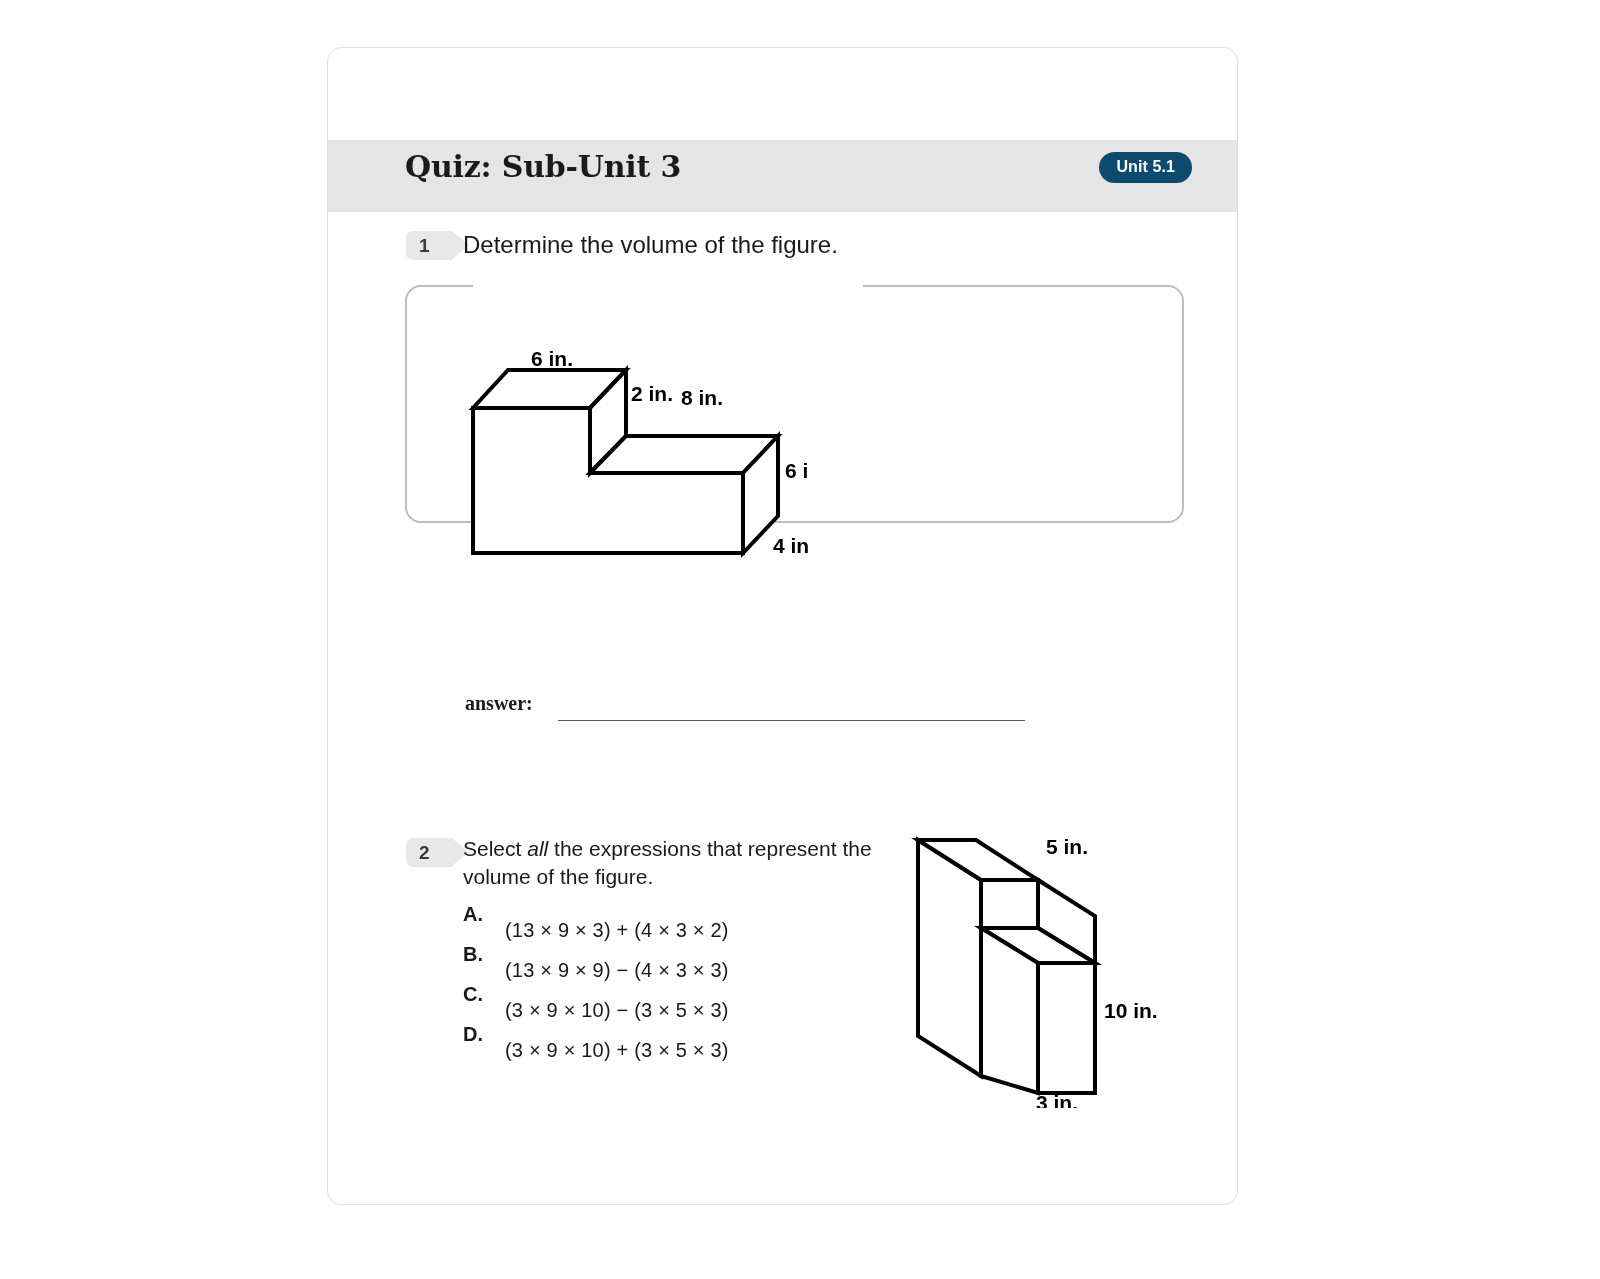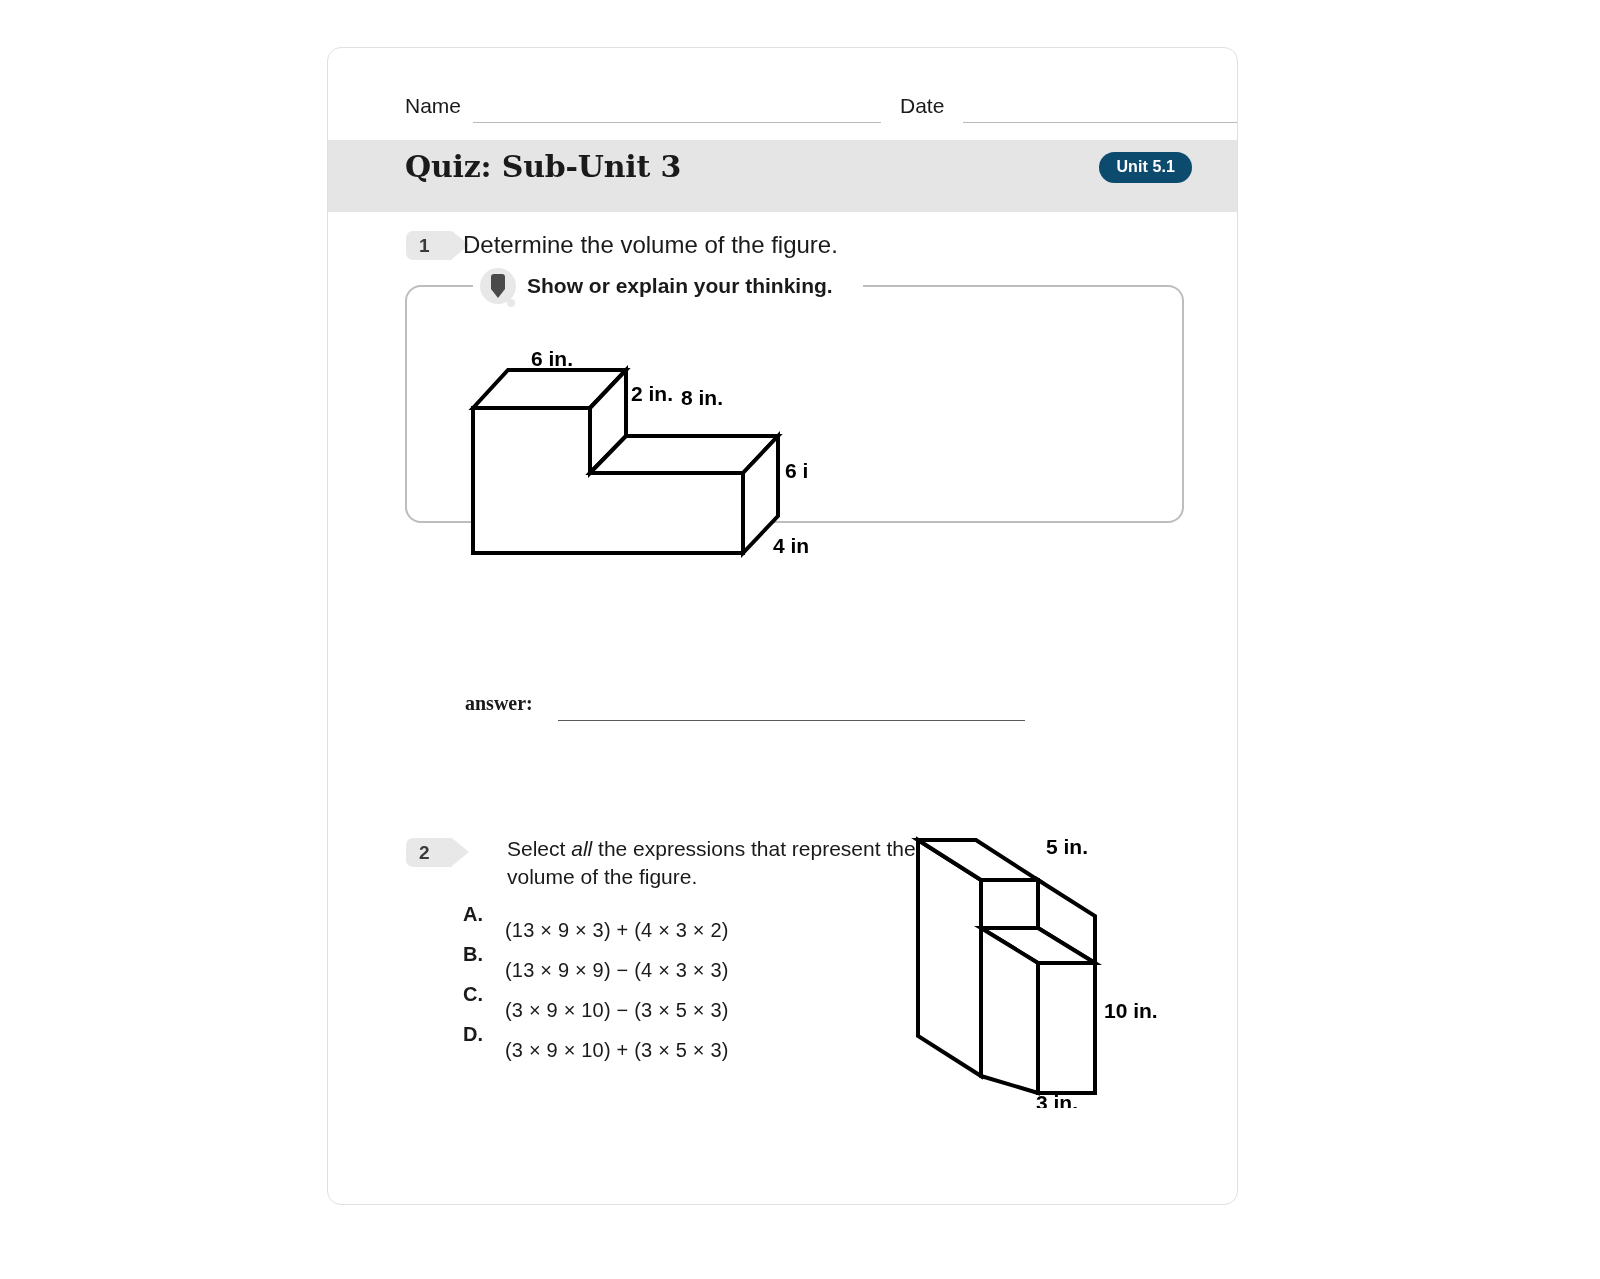--- a/index.html
+++ b/index.html
@@ -219,21 +219,20 @@
   
   .q2-num { left: 78px; top: 790px; }
   .q2-text {
     position: absolute;
     left: 135px;
     top: 787px;
     width: 420px;
     font-size: 21px;
     color: #1a1a1a;
     line-height: 28px;
-    margin-left: 44px;
   }
   .q2-text em { font-style: italic; }
 
   .choice-list {
     position: absolute;
     left: 135px;
     top: 855px;
     width: 440px;
   }
   .choice {
@@ -268,46 +267,31 @@
     fill: #000000;
   }
 </style>
 </head>
 <body>
 
 <div id="root">
 
   <div class="page-sheet">
 
-    <div class="namedate-row">
-      <span class="nd-label name">Name</span>
-      <span class="nd-line name-line"></span>
-      <span class="nd-label date">Date</span>
-      <span class="nd-line date-line"></span>
-    </div>
 
     <div class="title-band">
       <div class="quiz-title">Quiz: Sub-Unit 3</div>
       <div class="unit-badge">Unit 5.1</div>
     </div>
 
     <div class="qnum q1-num">1</div>
     <div class="q1-text">Determine the volume of the figure.</div>
 
     <div class="callout"></div>
     <div class="callout-notch"></div>
-    <div class="callout-banner">
-      <span class="pencil-bubble">
-        <svg width="14" height="24" viewBox="0 0 14 24" xmlns="http://www.w3.org/2000/svg">
-          <path d="M3 0 h8 a3 3 0 0 1 3 3 v12 h-14 v-12 a3 3 0 0 1 3 -3 z" fill="#4a4a4a"></path>
-          <path d="M0 15 h14 l-7 9 z" fill="#4a4a4a"></path>
-        </svg>
-      </span>
-      <span class="callout-banner-text">Show or explain your thinking.</span>
-    </div>
 
     <svg class="figure1" width="340" height="230" viewBox="0 0 340 230">
       <g fill="#ffffff" stroke="#000000" stroke-width="4" stroke-linejoin="miter">
 
         <polygon points="5,60 122,60 122,125 275,125 275,205 5,205"></polygon>
 
         <polygon points="5,60 40,22 158,22 122,60"></polygon>
 
         <polygon points="122,60 158,22 158,88 122,125"></polygon>
 

